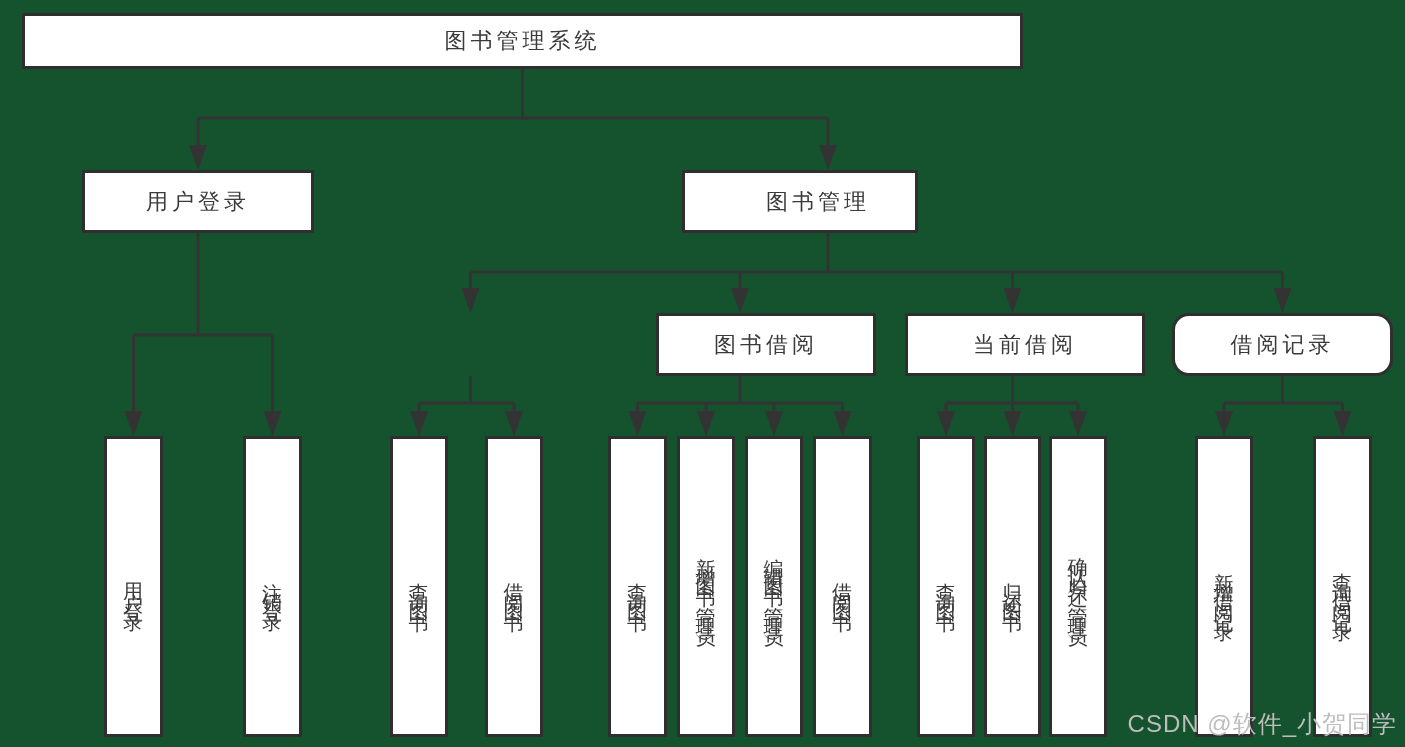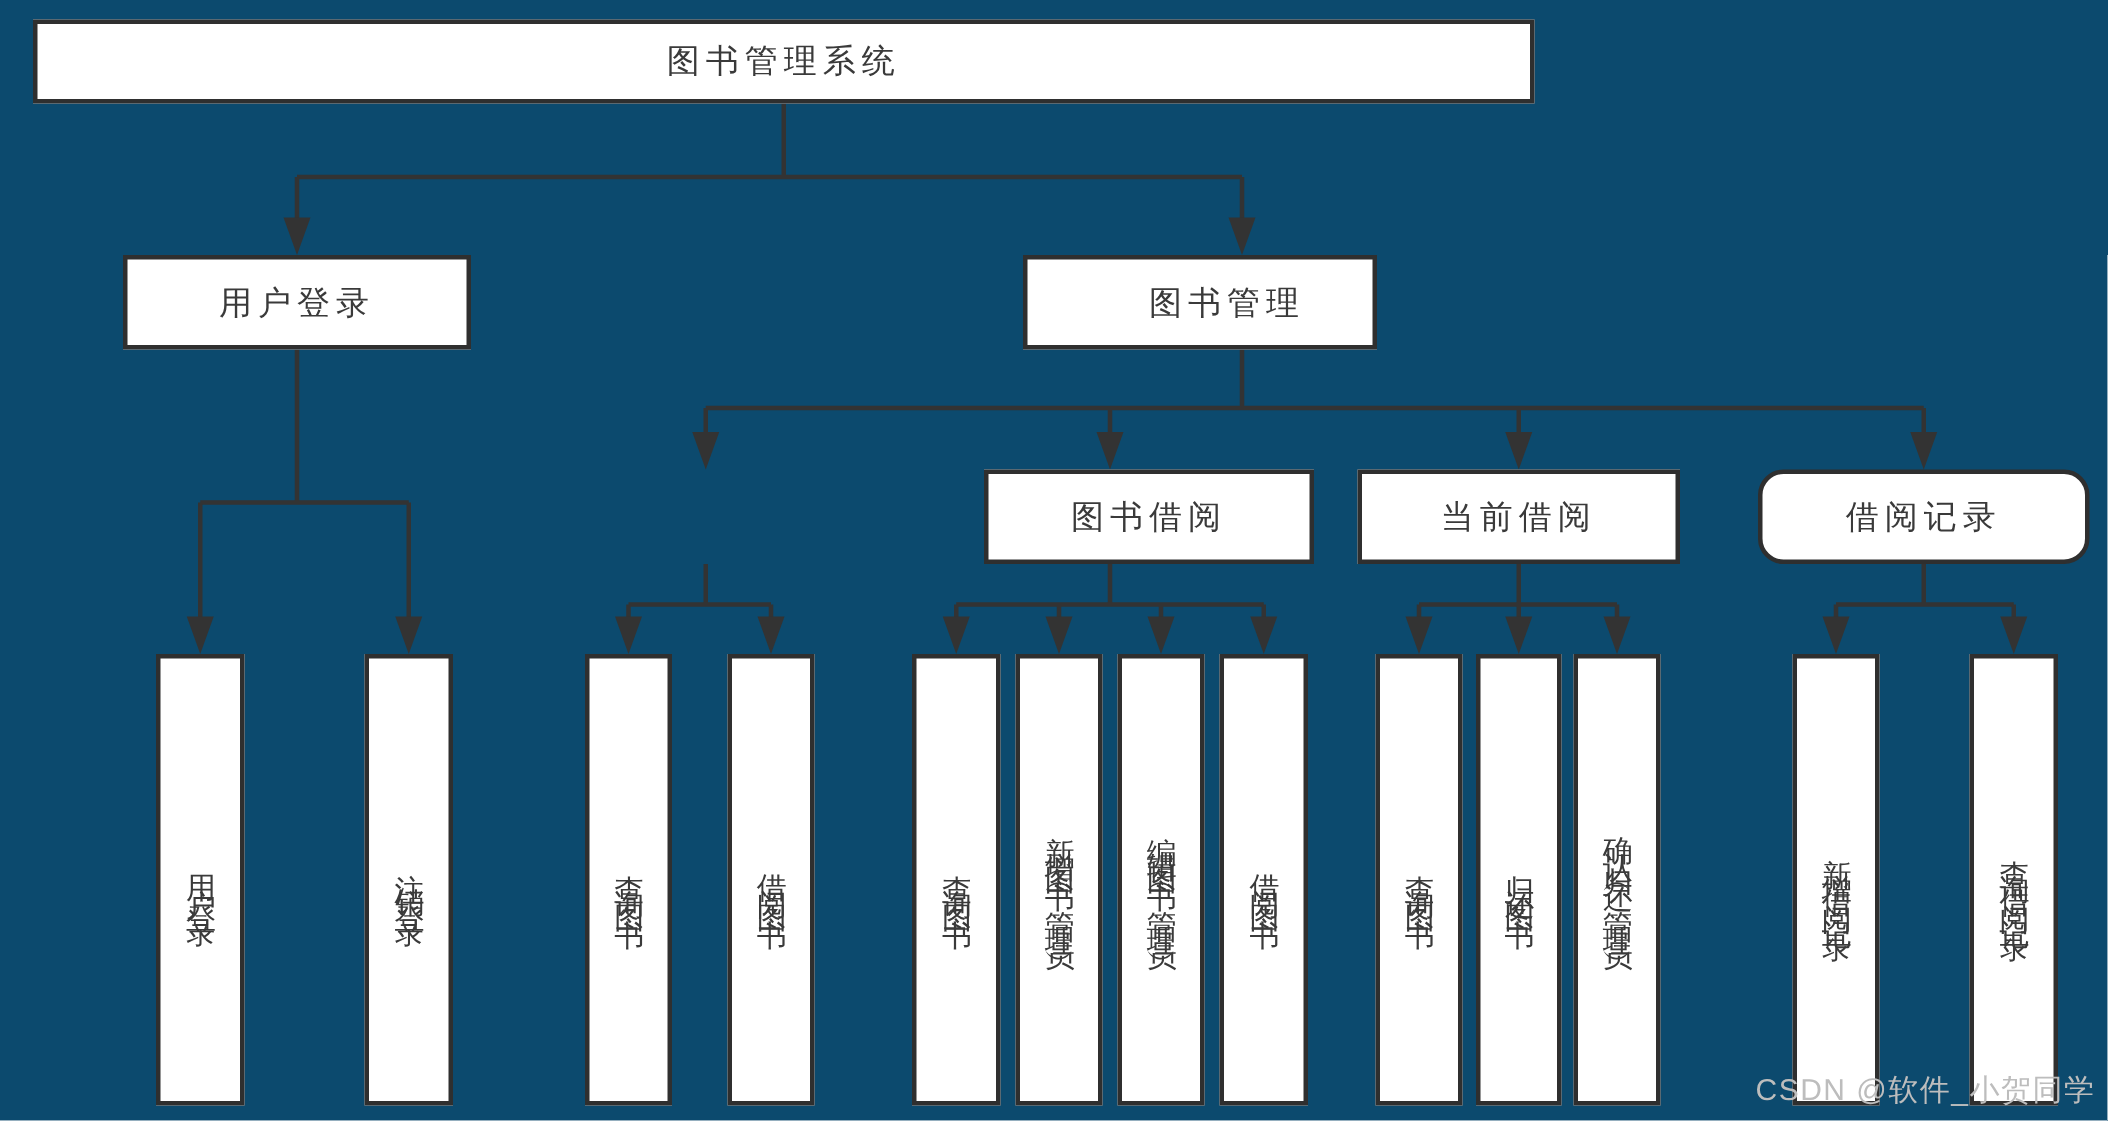--- a/index.html
+++ b/index.html
@@ -5,21 +5,21 @@
   html, body {
     margin: 0;
     padding: 0;
     background: #ffffff;
     font-family: "Liberation Sans", sans-serif;
   }
   .stage {
     position: relative;
     width: 1405px;
     height: 747px;
-    background: #0c4a6e;
+    background: #14532d;
     overflow: hidden;
   }
   .wires {
     position: absolute;
     left: 0;
     top: 0;
     width: 1405px;
     height: 747px;
     pointer-events: none;
   }
@@ -42,21 +42,21 @@
     writing-mode: vertical-rl;
     text-orientation: mixed;
     font-size: 20px;
     letter-spacing: 10px;
     line-height: 1;
   }
   .watermark {
     position: absolute;
     right: 8px;
     bottom: 7px;
-    font-size: 20px;
+    font-size: 24px;
     color: #bdbdbd;
     letter-spacing: 1px;
     white-space: nowrap;
   }
 </style>
 </head>
 <body>
 
 <div class="stage">
 
@@ -100,21 +100,21 @@
   <div class="node h" style="left:82px; top:170px; width:232px; height:63px;">
     <span>用户登录</span>
   </div>
   <div class="node h" style="left:682px; top:170px; width:236px; height:63px;padding-left:36px;">
     <span>图书管理</span>
   </div>
 
   <div class="node h" style="left:656px; top:313px; width:220px; height:63px;">
     <span>图书借阅</span>
   </div>
-  <div class="node h" style="left:905px; top:313px; width:215px; height:63px;">
+  <div class="node h" style="left:905px; top:313px; width:240px; height:63px;">
     <span>当前借阅</span>
   </div>
   <div class="node h" style="left:1172px; top:313px; width:221px; height:63px;border-radius:17px;">
     <span>借阅记录</span>
   </div>
 
   <div class="node v" style="left:104px; top:436px; width:59px; height:301px;">
     <span>用户登录</span>
   </div>
   <div class="node v" style="left:243px; top:436px; width:59px; height:301px;">

